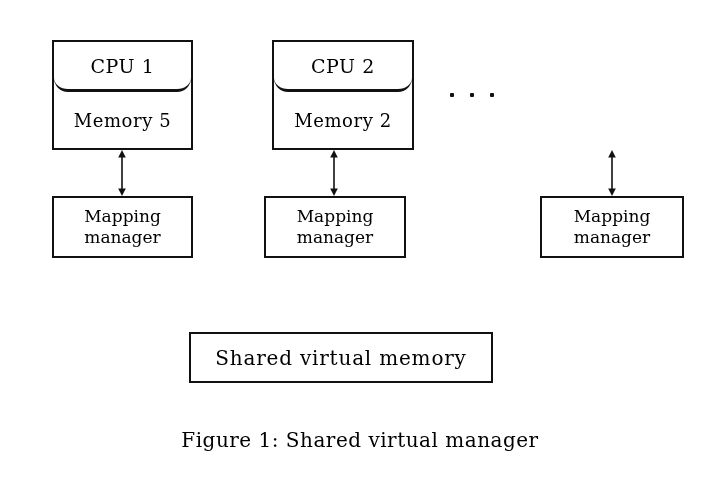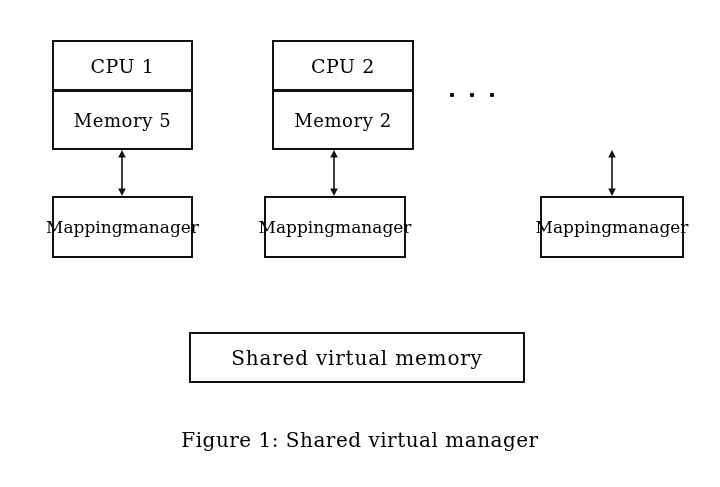--- a/index.html
+++ b/index.html
@@ -42,20 +42,21 @@
   }
   .cell {
     height: 50px;
     display: flex;
     align-items: center;
     justify-content: center;
     box-sizing: border-box;
     font-size: 19px;
     letter-spacing: 0.6px;
     white-space: nowrap;
+    border-radius: 14px;
   }
   .cell.cpu-cell {
     border-bottom: 3px solid #111111;
     height: 50px;
   }
   .cell.memory-cell {
     height: 56px;
     font-size: 18px;
   }
 
@@ -73,21 +74,21 @@
 
   
   .manager-box {
     position: absolute;
     top: 196px;
     border: 2px solid #111111;
     background: #ffffff;
     box-sizing: border-box;
     height: 62px;
     display: flex;
-    flex-direction: row;
+    flex-direction: column;
     align-items: center;
     justify-content: center;
     line-height: 1.22;
     font-size: 17px;
   }
   .manager-box.g0 { left: 52px;  width: 141px; }
   .manager-box.g1 { left: 264px; width: 142px; }
   .manager-box.g2 { left: 540px; width: 144px; }
   .manager-line { white-space: nowrap; }
 
@@ -107,21 +108,21 @@
     height: 4px;
     background: #111111;
     border-radius: 1px;
   }
 
   
   #shared-memory-box {
     position: absolute;
     left: 189px;
     top: 332px;
-    width: 336px;
+    width: 304px;
     height: 51px;
     border: 2px solid #111111;
     background: #ffffff;
     box-sizing: border-box;
     display: flex;
     align-items: center;
     justify-content: center;
     font-size: 20px;
     letter-spacing: 0.8px;
     white-space: nowrap;

